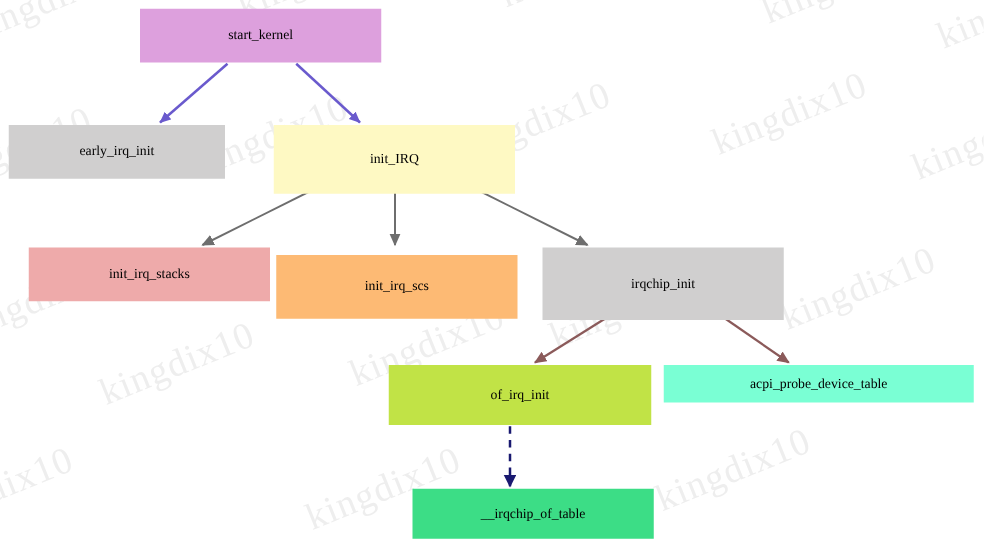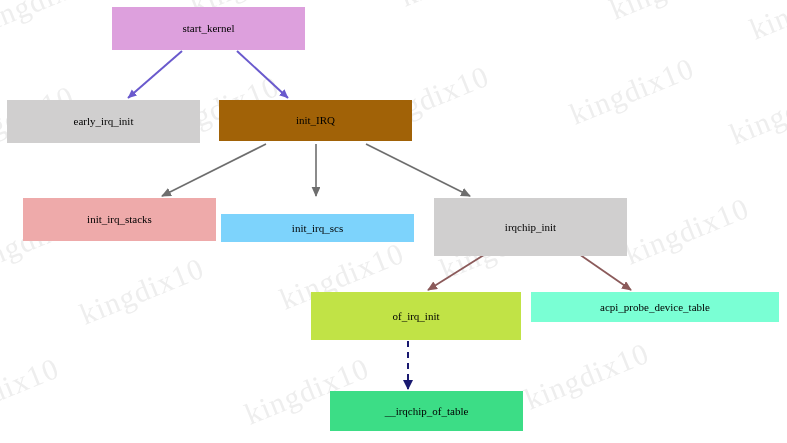--- a/index.html
+++ b/index.html
@@ -121,33 +121,33 @@
     <path d="M563,243 L631,290" fill="none" stroke="#8b5a5a" stroke-width="1.8" marker-end="url(#ah-maroon)"></path>
 
     <path d="M408,341 L408,389" fill="none" stroke="#191970" stroke-width="2" stroke-dasharray="6,5" marker-end="url(#ah-navy)"></path>
   </svg>
 
   <div id="nodes">
     <div class="node" style="left:112px; top:7px;   width:193px; height:43px; background:#dda0dd;">
       <span>start_kernel</span>
     </div>
 
-    <div class="node" style="left:7px;   top:100px; width:193px; height:43px; background:#d0cfcf;">
+    <div class="node" style="left:7px;   top:100px; width:173px; height:43px; background:#d0cfcf;">
       <span>early_irq_init</span>
     </div>
 
-    <div class="node" style="left:219px; top:100px; width:193px; height:41px; background:#a16207;">
+    <div class="node" style="left:219px; top:100px; width:193px; height:55px; background:#fef9c3;">
       <span>init_IRQ</span>
     </div>
 
     <div class="node" style="left:7px;   top:198px; width:193px; height:43px; background:#eeaaaa;margin-left:16px;">
       <span>init_irq_stacks</span>
     </div>
 
-    <div class="node" style="left:221px; top:214px; width:193px; height:28px; background:#7dd3fc;">
+    <div class="node" style="left:221px; top:204px; width:193px; height:51px; background:#fdba74;">
       <span>init_irq_scs</span>
     </div>
 
     <div class="node" style="left:434px; top:198px; width:193px; height:58px; background:#d0cfcf;">
       <span>irqchip_init</span>
     </div>
 
     <div class="node" style="left:311px; top:292px; width:210px; height:48px; background:#c1e346;">
       <span>of_irq_init</span>
     </div>

